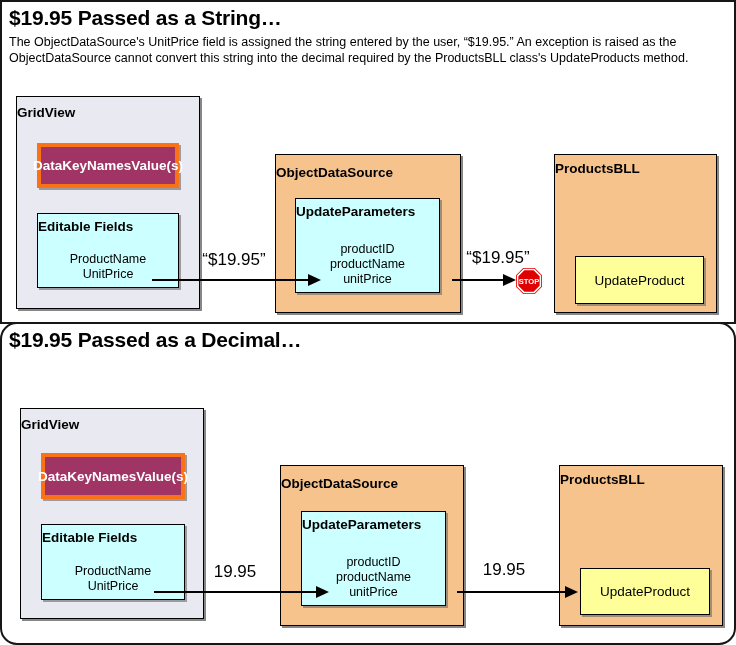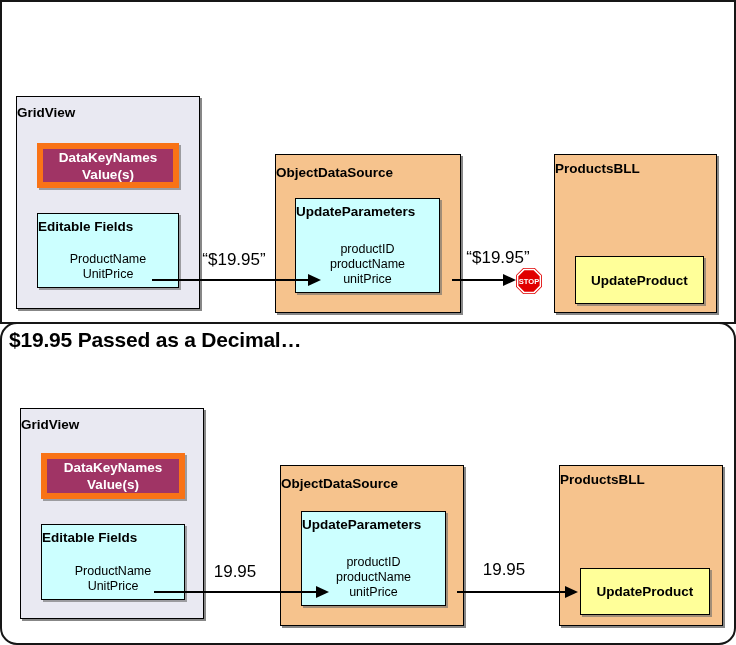--- a/index.html
+++ b/index.html
@@ -14,40 +14,40 @@
   .panel-desc  { margin:5px 8px 0 7px; font-size:12.5px; line-height:15.5px; width:719px; }
 
   .bigbox { position:absolute; box-sizing:border-box; border:1px solid #000;
             box-shadow:2px 2px 0 rgba(105,105,105,0.8); }
   .box-title { font-weight:bold; font-size:13.5px; text-align:left; }
 
   .gridview { background:var(--gridview_bg); }
   .gridview > .box-title { margin-top:8px; }
 
   .datakey { position:absolute; left:20px; box-sizing:border-box;
-             background:var(--datakey_bg); border:6px solid #f97316; color:var(--datakey_text);
-             display:flex; flex-direction:column; justify-content:center; align-items:center;
+             background:var(--datakey_bg); border:4px solid #f97316; color:var(--datakey_text);
+             display:flex; flex-direction:row; justify-content:center; align-items:center;
              font-weight:bold; font-size:13.5px; line-height:17px;
              box-shadow:2px 2px 0 rgba(105,105,105,0.6); }
 
   .cyanbox { position:absolute; box-sizing:border-box; background:var(--cyan_bg);
              border:1px solid #000; display:flex; flex-direction:column;
              box-shadow:2px 2px 0 rgba(105,105,105,0.6); }
   .cyanbox .box-title { margin-top:5px; }
   .fieldlist { margin-top:auto; margin-bottom:5px; text-align:center;
                font-size:12.5px; line-height:15px; }
 
   .ods  { background:var(--orange_bg); }
   .ods  > .box-title { margin-top:10px; }
   .pbll { background:var(--orange_bg); }
   .pbll > .box-title { margin-top:6px; }
 
   .updprod { position:absolute; box-sizing:border-box; background:var(--yellow_bg);
              border:1px solid #000; display:flex; align-items:center; justify-content:center;
-             font-weight:bold; font-size:13.5px;
+             font-weight:normal; font-size:13.5px;
              box-shadow:2px 2px 0 rgba(105,105,105,0.6); }
 
   .hline  { position:absolute; height:2px; background:#000; }
   .ahead  { position:absolute; width:0; height:0; border-top:6px solid transparent;
             border-bottom:6px solid transparent; border-left:13px solid #000; }
   .alabel { position:absolute; font-size:17px; text-align:center; white-space:nowrap; }
   .stopsign { position:absolute; width:28px; height:28px; }
 
   
   .pa .gridview { left:14px;  top:94px;  width:184px; height:213px; }
@@ -77,20 +77,22 @@
   .pb .a1h { left:314px; top:262px; }
   .pb .l1  { left:195px; top:238px; width:76px; }
   .pb .a2  { left:455px; top:267px; width:108px; }
   .pb .a2h { left:563px; top:262px; }
   .pb .l2  { left:472px; top:236px; width:60px; }
 </style>
 </head>
 <body>
 
 <section class="panel panel-a pa">
+  <h1 class="panel-title">$19.95 Passed as a String…</h1>
+  <p class="panel-desc">The ObjectDataSource's UnitPrice field is assigned the string entered by the user, “$19.95.” An exception is raised as the ObjectDataSource cannot convert this string into the decimal required by the ProductsBLL class's UpdateProducts method.</p>
 
   <div class="bigbox gridview">
     <div class="box-title">GridView</div>
     <div class="datakey">
       <div>DataKeyNames</div>
       <div>Value(s)</div>
     </div>
     <div class="cyanbox editable">
       <div class="box-title">Editable Fields</div>
       <div class="fieldlist">

